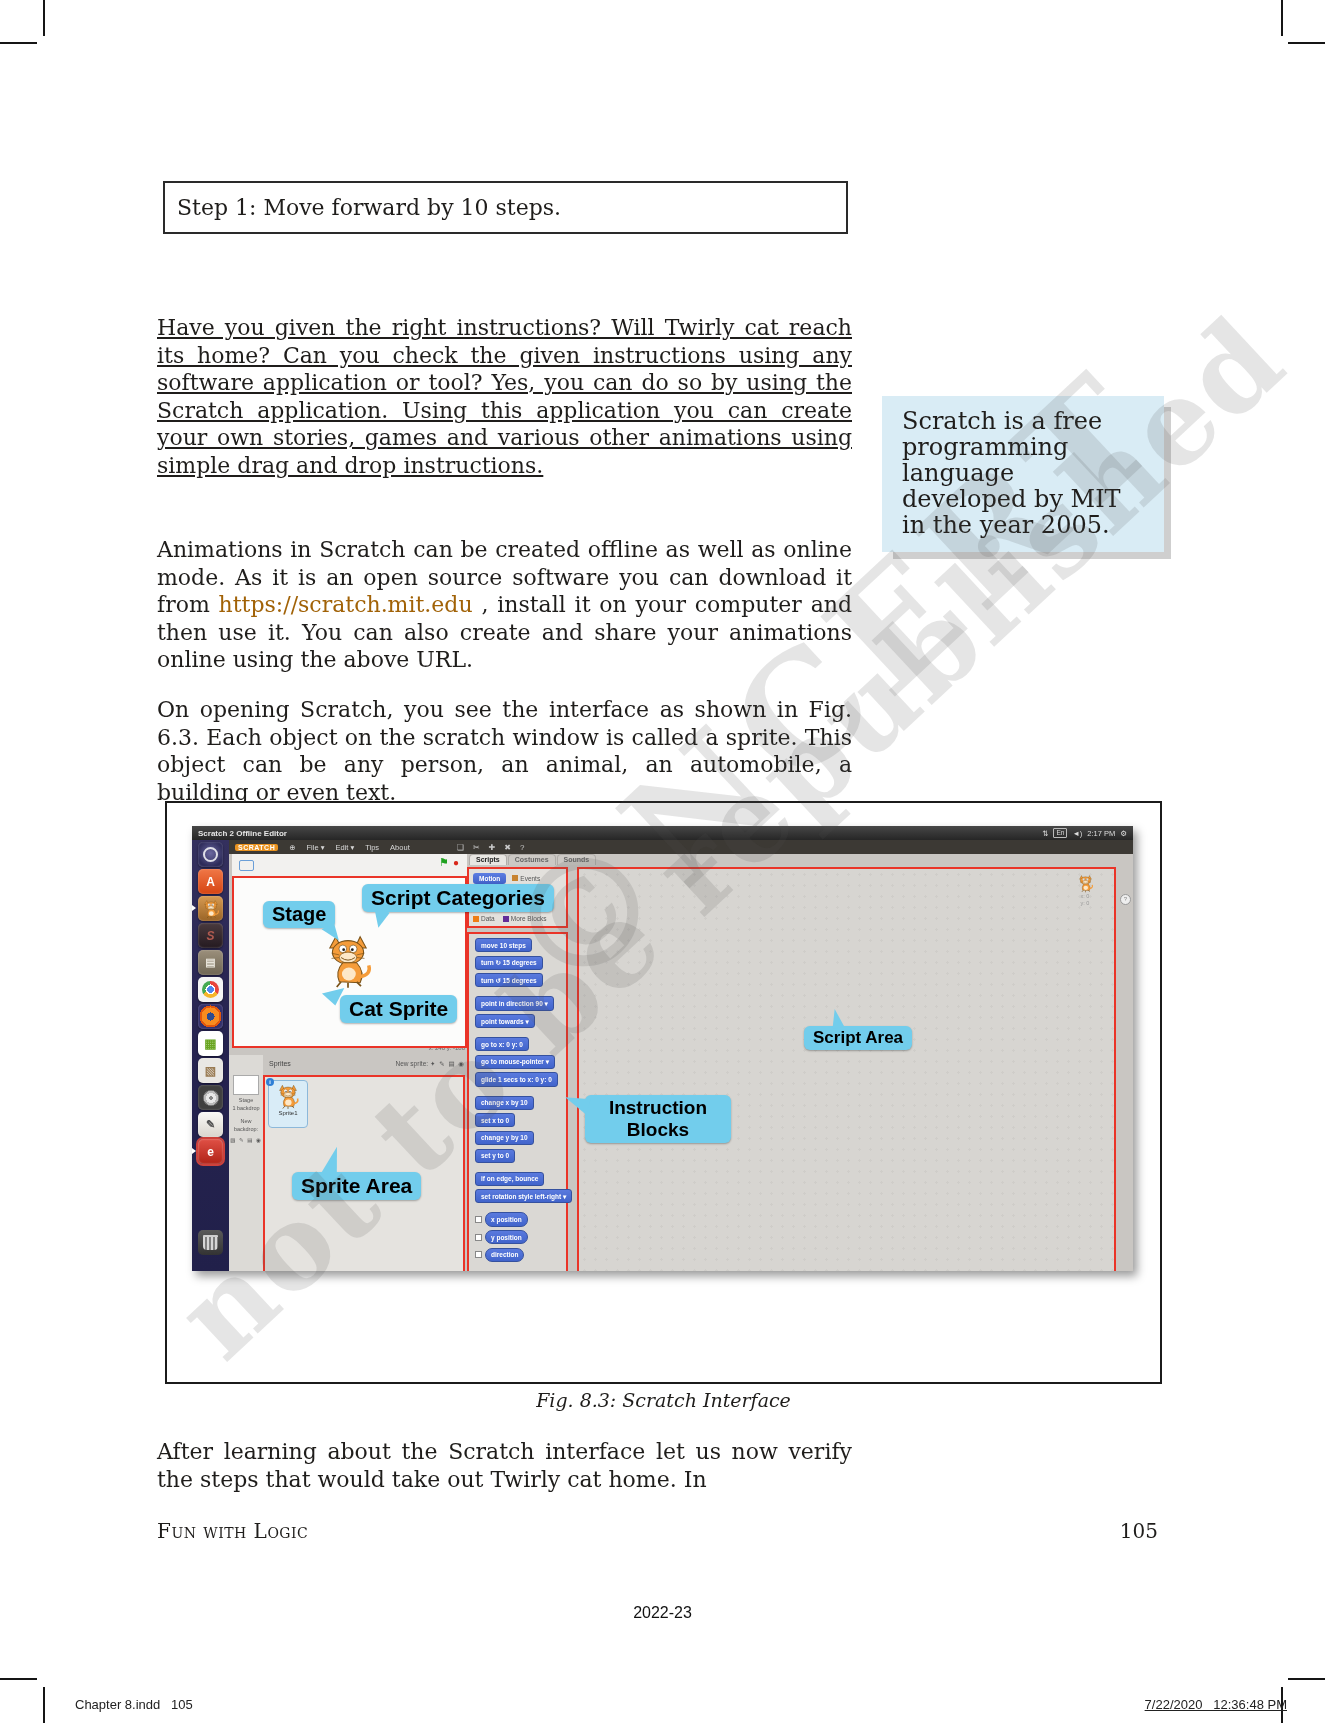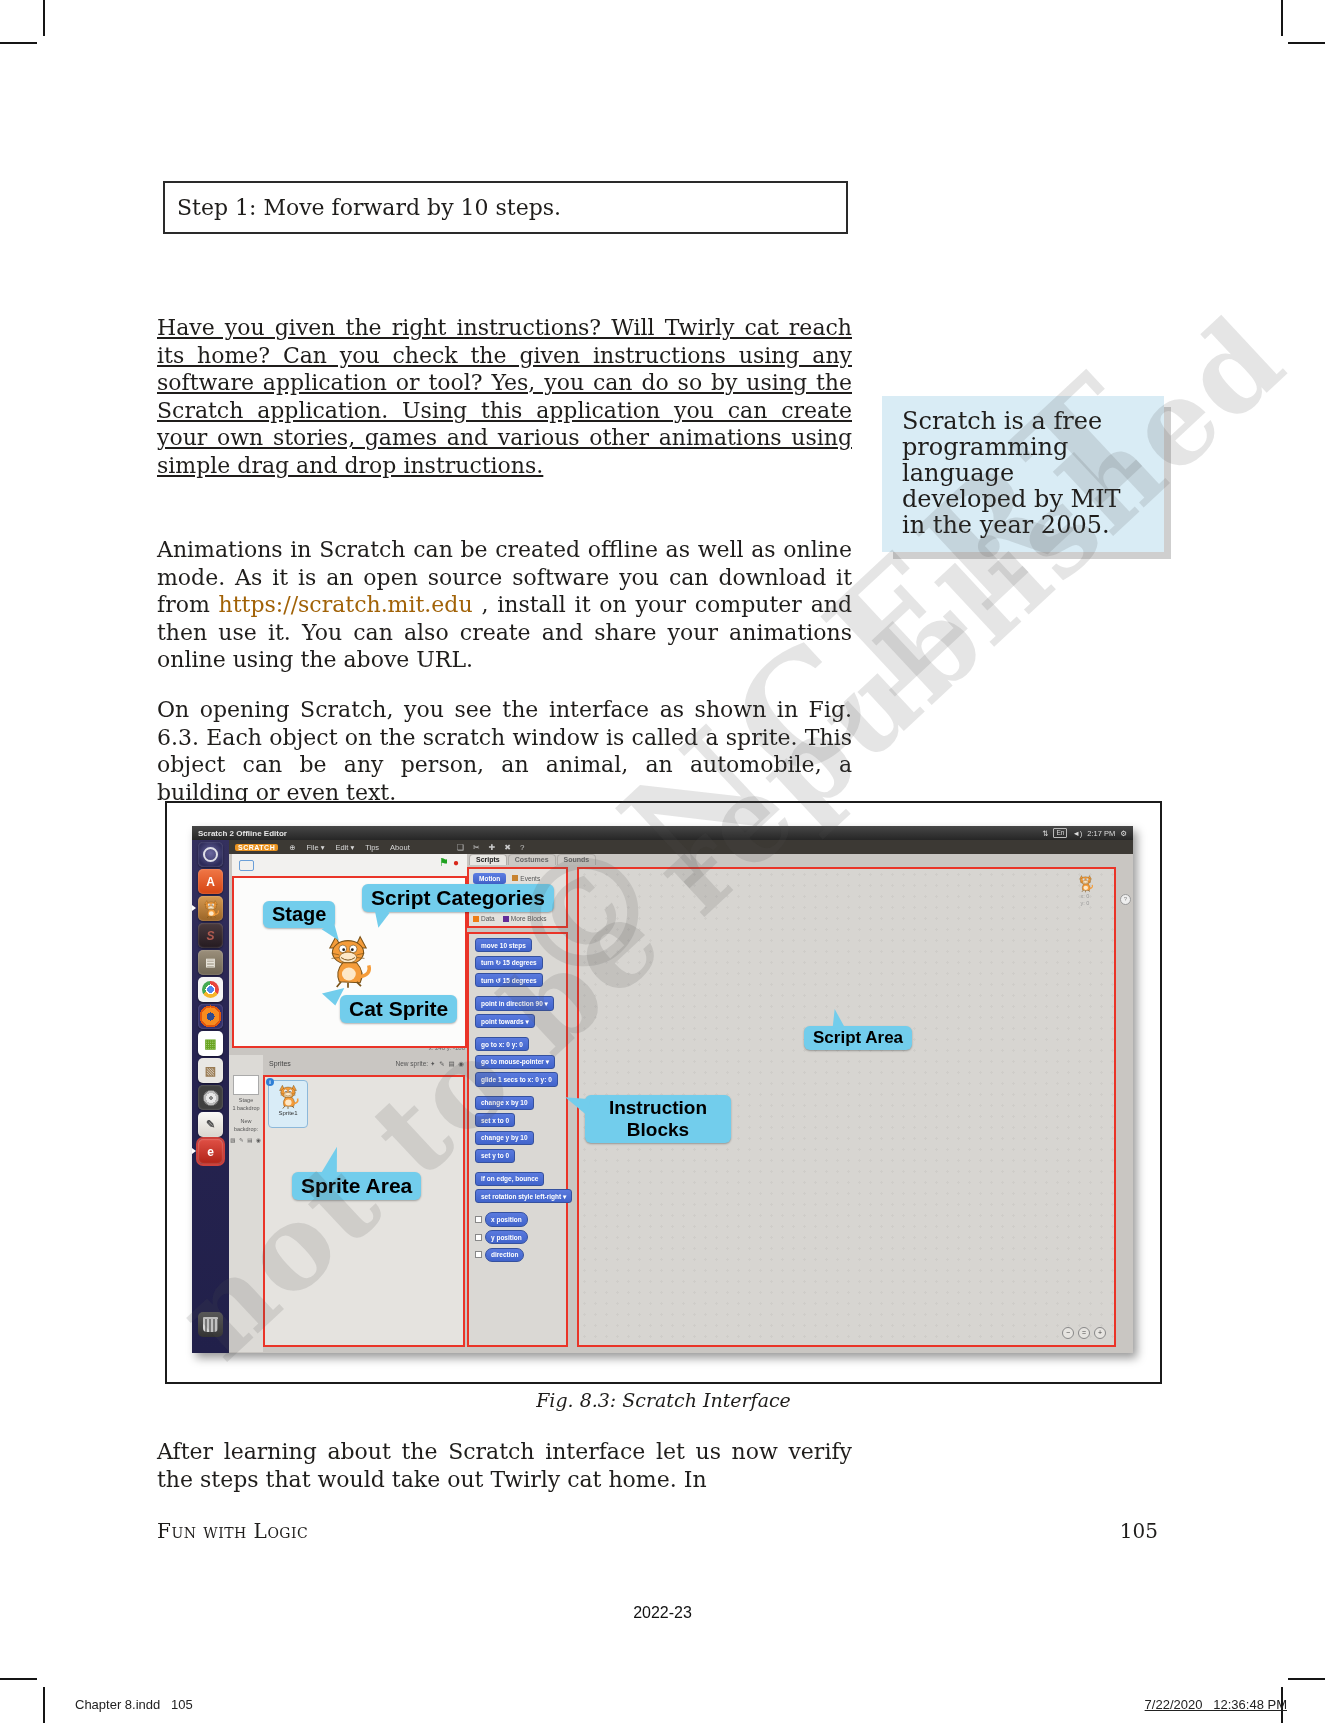--- a/index.html
+++ b/index.html
@@ -25,21 +25,21 @@
     font-family:"Liberation Sans",sans-serif; font-size:16px; color:#111; }
   .print { position:absolute; top:1697px; font-family:"Liberation Sans",sans-serif; font-size:13px; color:#222; white-space:pre; }
   .print-l { left:75px; } .print-r { right:38px; text-align:right;text-decoration:underline; }
   
   .wm { position:absolute; color:rgba(80,80,80,0.15); font-family:"DejaVu Serif",serif; font-weight:bold;
     white-space:nowrap; transform-origin:0 0; z-index:60; pointer-events:none; }
   .wm1 { left:470px; top:900px; font-size:150px; letter-spacing:12px; transform:rotate(-43deg); }
   .wm2 { left:150px; top:1285px; font-size:116px; letter-spacing:3px; transform:rotate(-43deg); }
   
   .figure { position:absolute; left:165px; top:801px; width:993px; height:579px; border:2px solid #1b1b1b; background:#fff; }
-  .shot { position:absolute; left:25px; top:23px; width:941px; height:527px; background:#d2d0cc;
+  .shot { position:absolute; left:25px; top:23px; width:941px; height:445px; background:#d2d0cc;
     box-shadow:4px 5px 9px rgba(0,0,0,0.4); font-family:"Liberation Sans",sans-serif; }
   .titlebar { position:absolute; left:0; top:0; right:0; height:14px; background:linear-gradient(#474747,#262626);
     color:#e6e6e6; font-size:8px; display:flex; align-items:center; justify-content:space-between; padding:0 6px; box-sizing:border-box; }
   .titlebar .wt { font-weight:bold; }
   .tray { display:flex; gap:5px; align-items:center; font-size:7.5px; color:#ddd; }
   .tray .kbd { border:1px solid #bbb; border-radius:1px; padding:0 2px; font-size:6.5px; line-height:8px; }
   .menubar { position:absolute; left:37px; top:14px; right:0; height:14px; background:#3c3934; display:flex;
     align-items:center; gap:11px; padding:0 6px; color:#d8d8d8; font-size:7.5px; box-sizing:border-box; }
   .mlogo { background:#e8921f; color:#fff; font-weight:bold; font-size:7px; padding:0 3px; border-radius:2px; letter-spacing:0.5px; }
   .mtools { display:flex; gap:9px; margin-left:36px; color:#c9c9c9; font-size:8px; }

